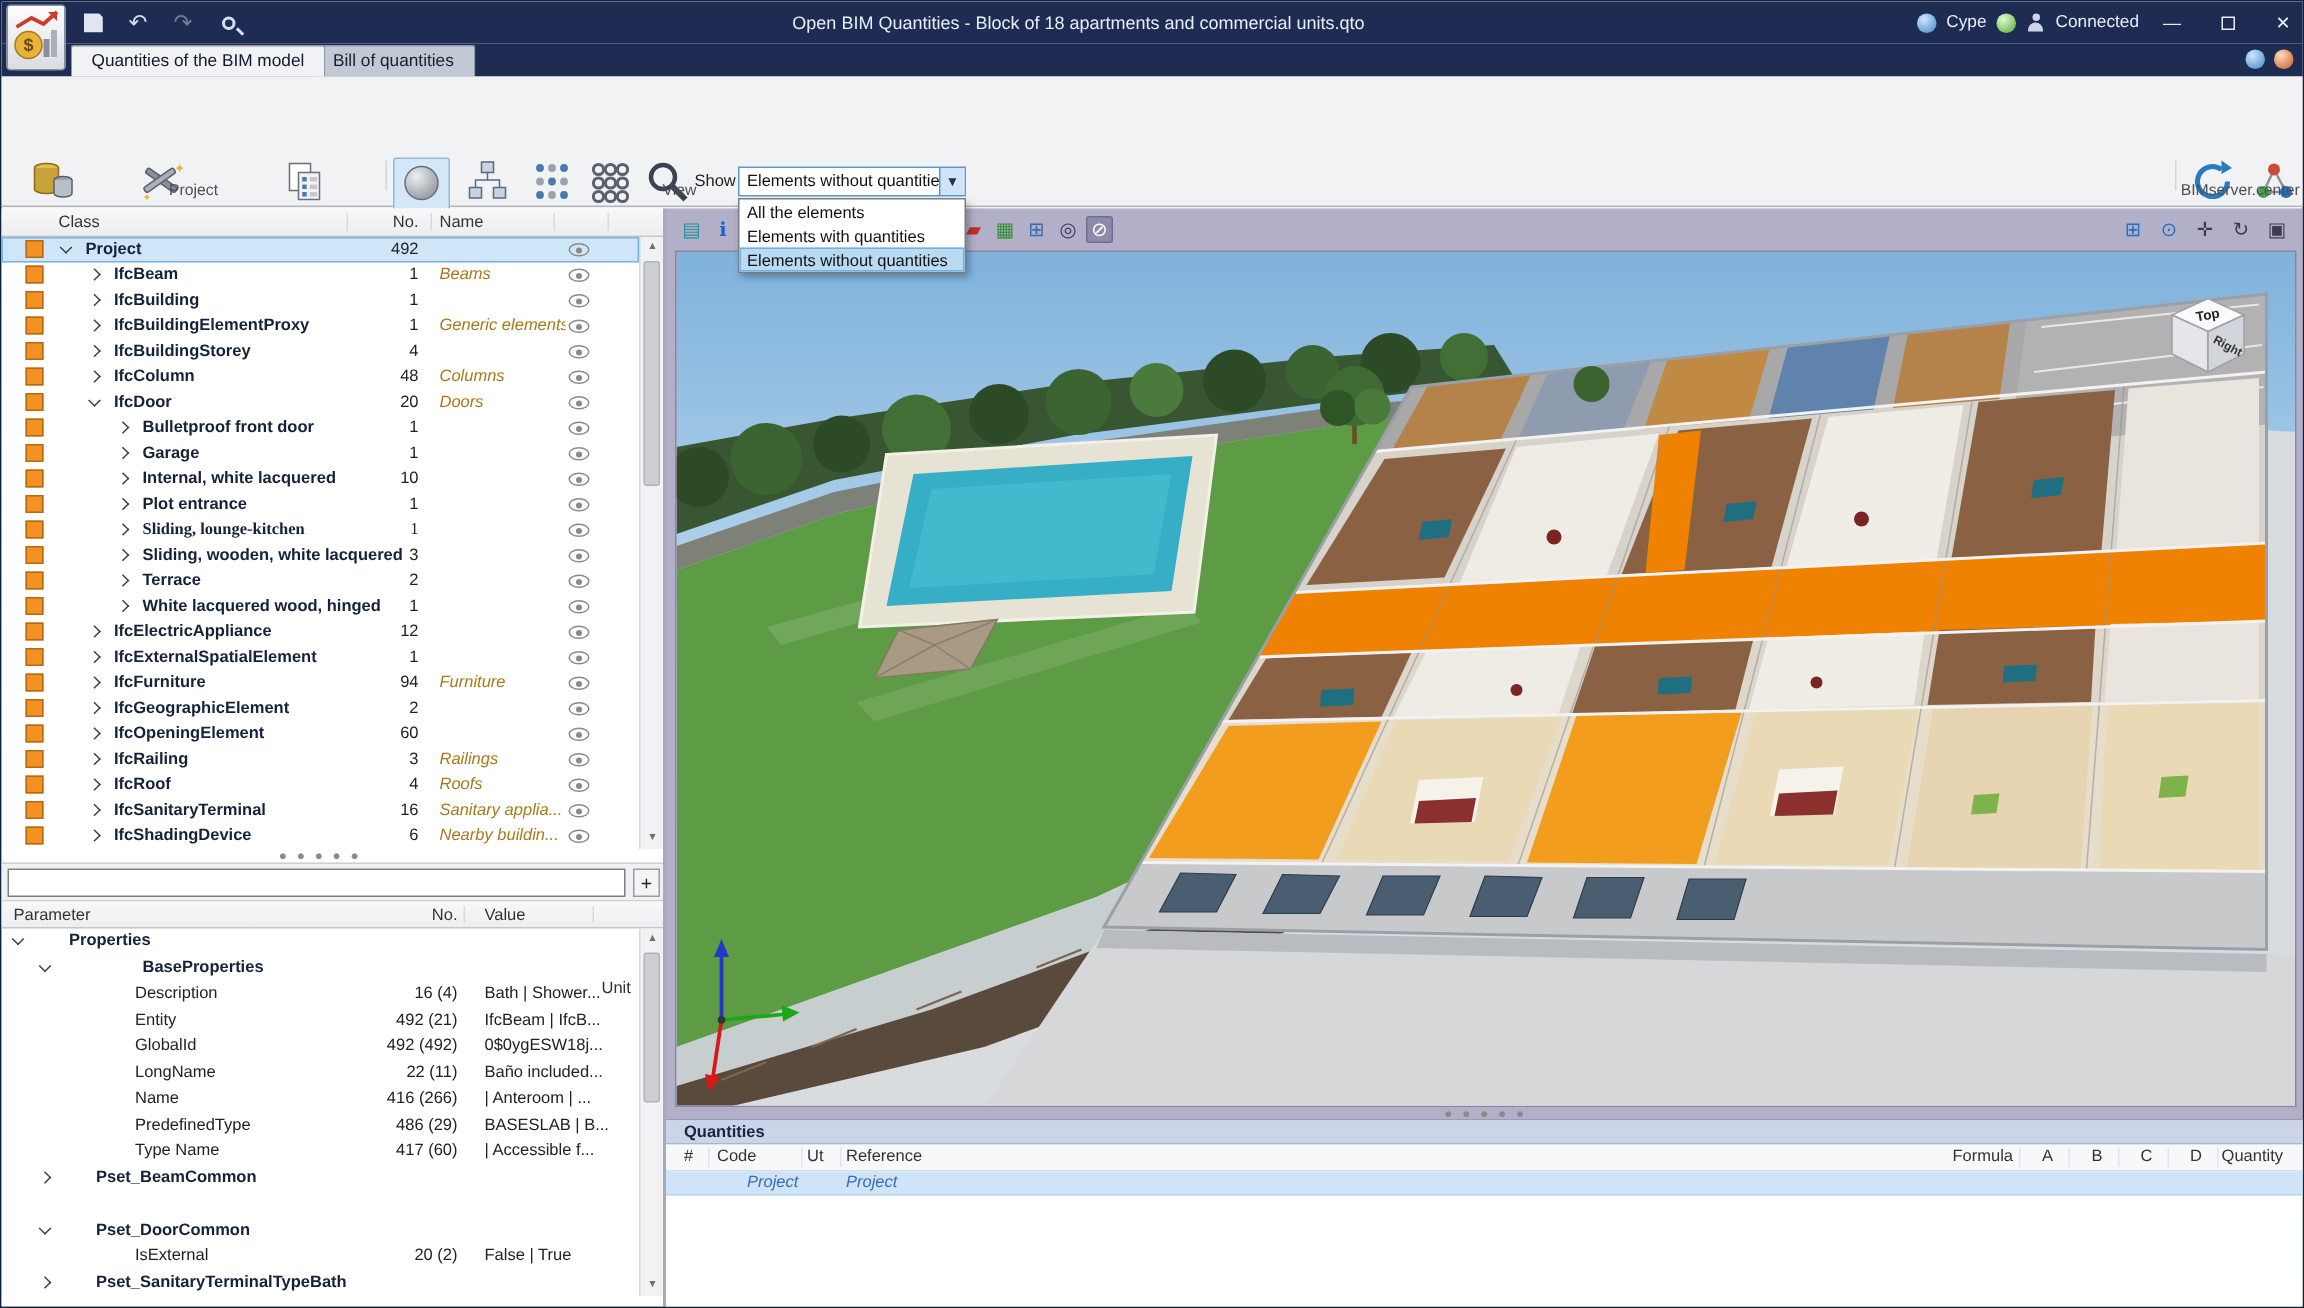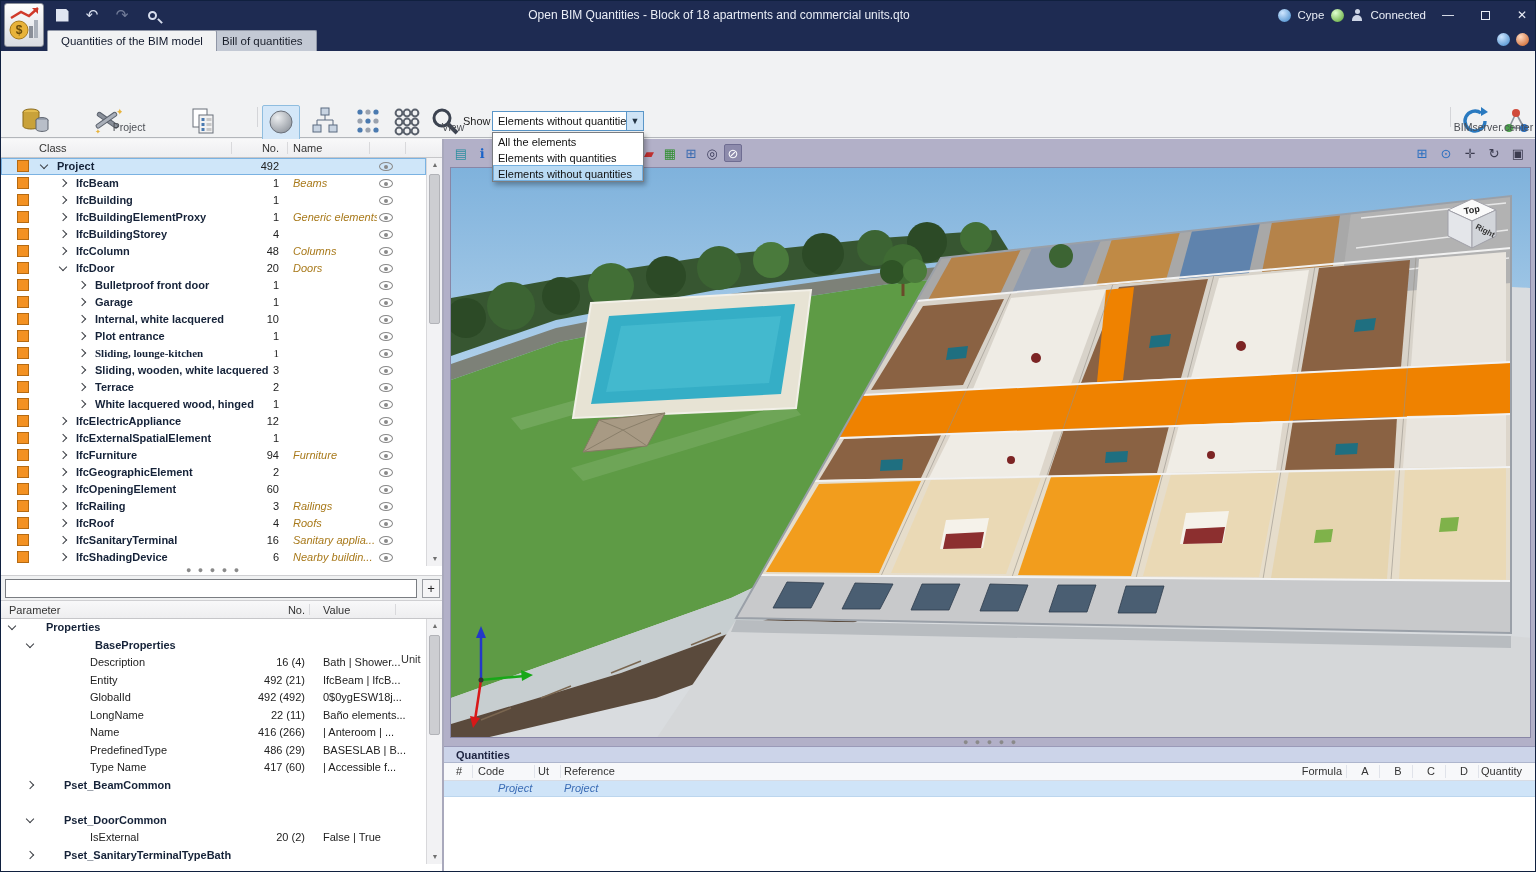--- a/index.html
+++ b/index.html
@@ -532,21 +532,21 @@
           <span class="pvalue">IfcBeam | IfcB...</span>
         </div>
         <div class="prow" style="top: 70px;">
           <span class="plabel" style="left: 66px;">GlobalId</span>
           <span class="pno">492 (492)</span>
           <span class="pvalue">0$0ygESW18j...</span>
         </div>
         <div class="prow" style="top: 87.5px;">
           <span class="plabel" style="left: 66px;">LongName</span>
           <span class="pno">22 (11)</span>
-          <span class="pvalue">Baño elements...</span>
+          <span class="pvalue">Baño included...</span>
         </div>
         <div class="prow" style="top: 105px;">
           <span class="plabel" style="left: 66px;">Name</span>
           <span class="pno">416 (266)</span>
           <span class="pvalue">| Anteroom | ...</span>
         </div>
         <div class="prow" style="top: 122.5px;">
           <span class="plabel" style="left: 66px;">PredefinedType</span>
           <span class="pno">486 (29)</span>
           <span class="pvalue">BASESLAB | B...</span>

